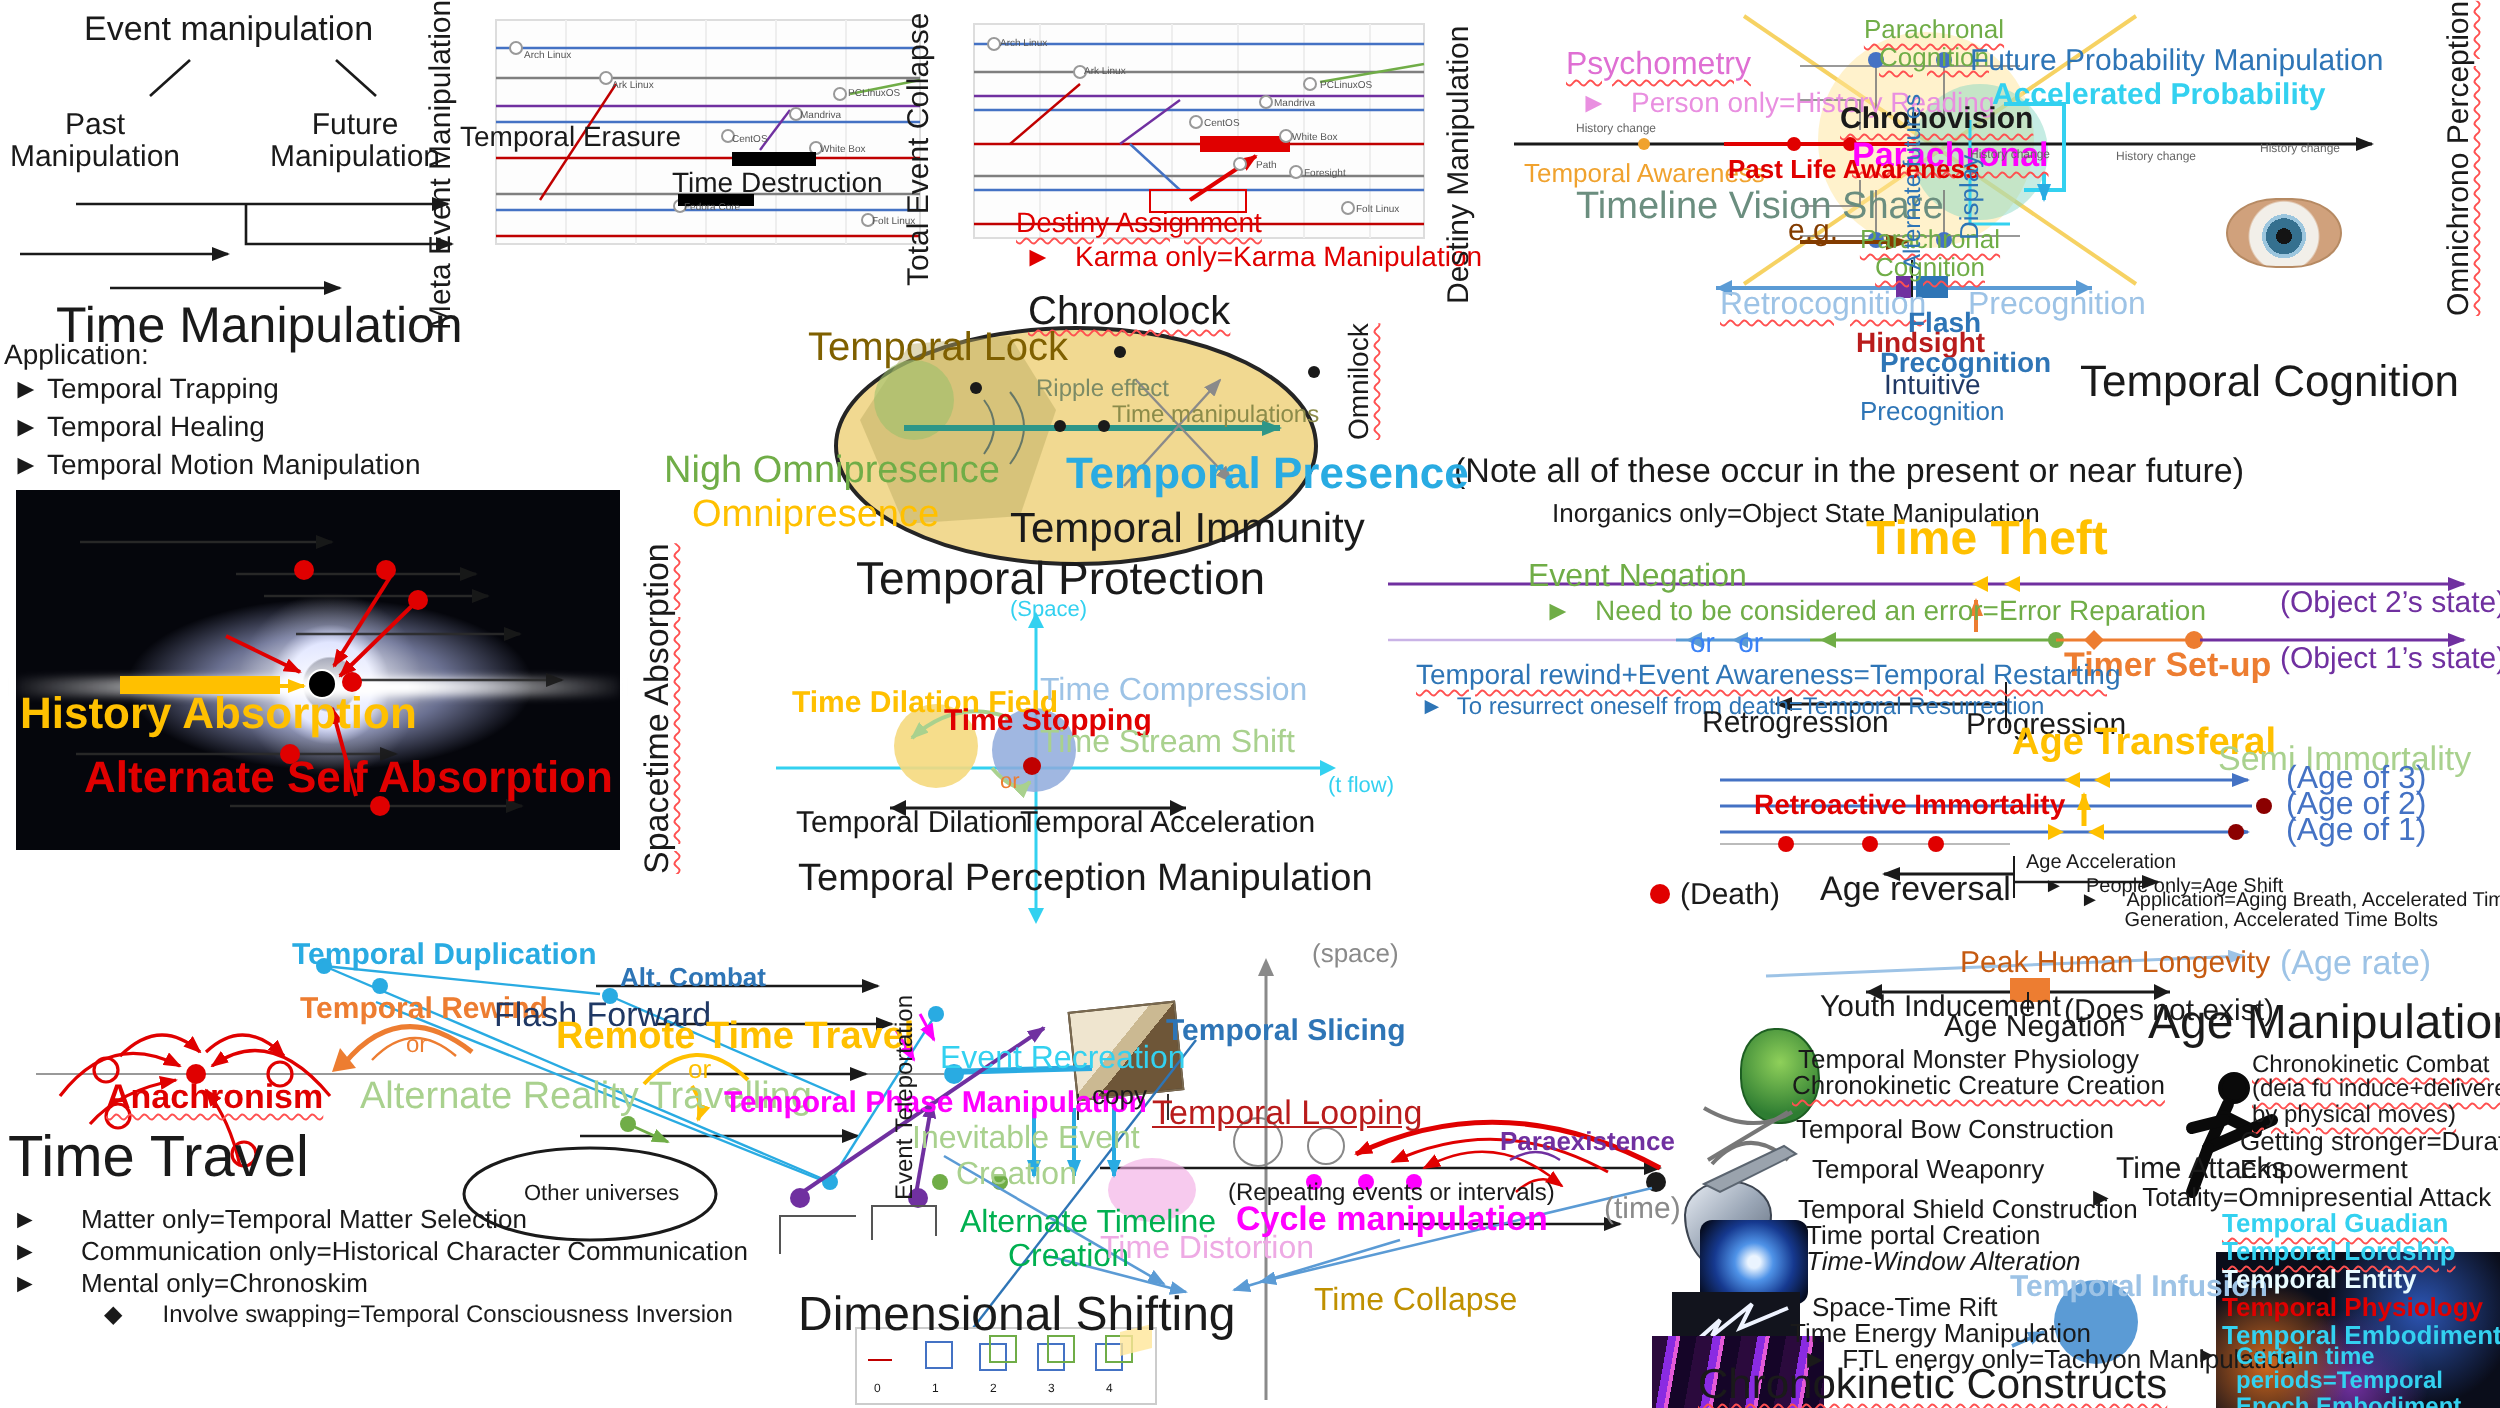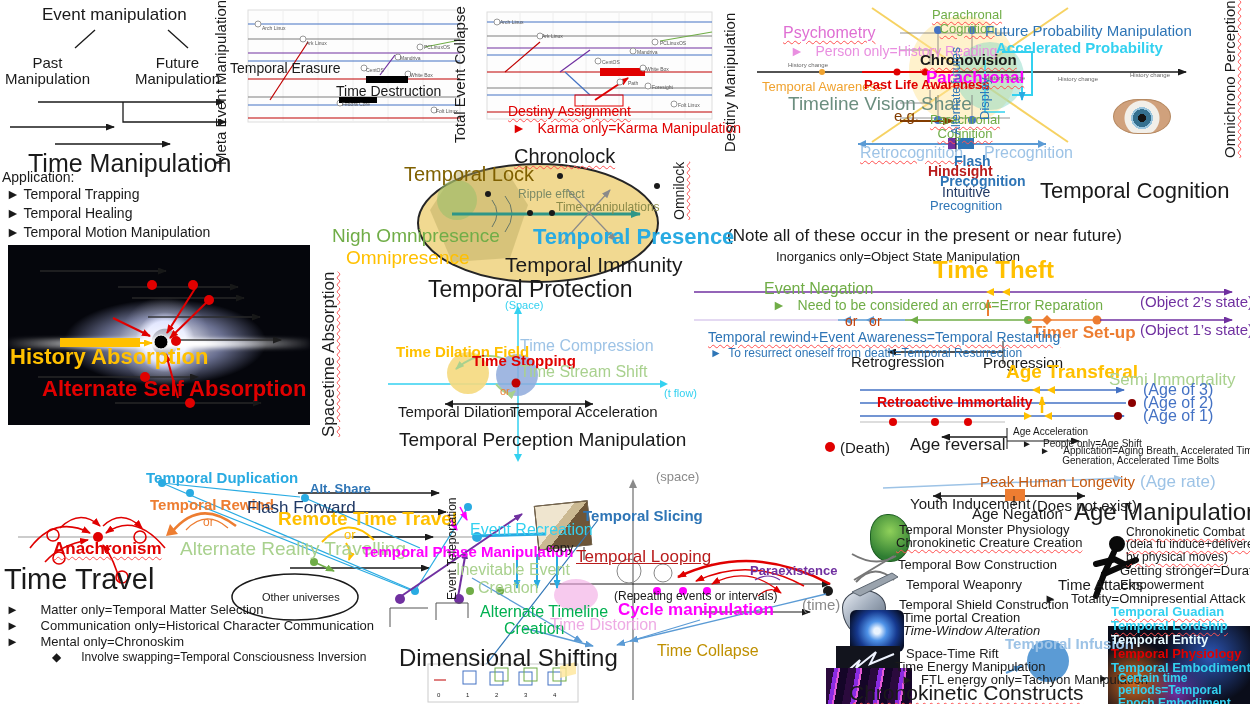--- a/index.html
+++ b/index.html
@@ -552,21 +552,21 @@
     <span class="lbl" style="left: 500px; top: 386px; font-size: 11px; color: rgb(237, 125, 49);">or</span>
     <span class="lbl" style="left: 664px; top: 388px; font-size: 11px; color: rgb(51, 209, 240);">(t flow)</span>
     <span class="lbl" style="left: 398px; top: 404px; font-size: 15px;">Temporal Dilation</span>
     <span class="lbl" style="left: 510px; top: 404px; font-size: 15px;">Temporal Acceleration</span>
     <span class="lbl" style="left: 399px; top: 430px; font-size: 19px;">Temporal Perception Manipulation</span>
     <span class="lbl" style="left: 776px; top: 250px; font-size: 13px;">Inorganics only=Object State Manipulation</span>
     <span class="lbl b" style="left: 933px; top: 258px; font-size: 24px; color: rgb(255, 192, 0);">Time Theft</span>
     <span class="lbl" style="left: 764px; top: 281px; font-size: 16px; color: rgb(112, 173, 71);">Event Negation</span>
     <span class="lbl" style="left: 772px; top: 298px; font-size: 14px; color: rgb(112, 173, 71);">►   Need to be considered an error=Error Reparation</span>
     <span class="lbl" style="left: 1140px; top: 294px; font-size: 15px; color: rgb(112, 48, 160);">(Object 2’s state)</span>
-    <span class="lbl" style="left: 845px; top: 314px; font-size: 14px; color: #c2410c;">or   or</span>
+    <span class="lbl" style="left: 845px; top: 314px; font-size: 14px; color: #3b82f6;">or   or</span>
     <span class="lbl b" style="left: 1032px; top: 324px; font-size: 17px; color: rgb(237, 125, 49);">Timer Set-up</span>
     <span class="lbl" style="left: 1140px; top: 322px; font-size: 15px; color: rgb(112, 48, 160);">(Object 1’s state)</span>
     <span class="lbl sq" style="left: 708px; top: 330px; font-size: 14px; color: rgb(46, 117, 182);">Temporal rewind+Event Awareness=Temporal Restarting</span>
     <span class="lbl" style="left: 710px; top: 347px; font-size: 12px; color: rgb(46, 117, 182);">►  To resurrect oneself from death=Temporal Resurrection</span>
     <span class="lbl" style="left: 851px; top: 354px; font-size: 15px;">Retrogression</span>
     <span class="lbl" style="left: 983px; top: 355px; font-size: 15px;">Progression</span>
     <span class="lbl b" style="left: 1006px; top: 362px; font-size: 19px; color: rgb(255, 192, 0);">Age Transferal</span>
     <span class="lbl" style="left: 1076px; top: 371px; font-size: 17px; color: rgb(169, 209, 142); margin-left: 33px;">Semi Immortality</span>
     <span class="lbl" style="left: 1143px; top: 382px; font-size: 16px; color: rgb(68, 114, 196);">(Age of 3)</span>
     <span class="lbl" style="left: 1143px; top: 395px; font-size: 16px; color: rgb(68, 114, 196);">(Age of 2)</span>
@@ -609,21 +609,21 @@
     <span class="lbl b" style="left: 1111px; top: 647px; font-size: 13px; color: rgb(224, 0, 0);">Temporal Physiology</span>
     <span class="lbl b" style="left: 1111px; top: 661px; font-size: 13px; color: rgb(51, 209, 240);">Temporal Embodiment</span>
     <span class="lbl" style="left: 1098px; top: 673px; font-size: 11px;">►</span>
     <span class="lbl b" style="left: 1118px; top: 672px; font-size: 12px; color: rgb(51, 209, 240);">Certain time
 periods=Temporal
 Epoch Embodiment</span>
     <span class="lbl b" style="left: 146px; top: 470px; font-size: 15px; color: rgb(41, 171, 226);">Temporal Duplication</span>
     <span class="lbl b" style="left: 150px; top: 497px; font-size: 15px; color: rgb(237, 125, 49);">Temporal Rewind</span>
     <span class="lbl" style="left: 203px; top: 516px; font-size: 12px; color: rgb(237, 125, 49);">or</span>
     <span class="lbl" style="left: 247px; top: 499px; font-size: 17px; color: rgb(31, 56, 100);">Flash Forward</span>
-    <span class="lbl b" style="left: 310px; top: 482px; font-size: 13px; color: rgb(46, 117, 182);">Alt. Share</span>
+    <span class="lbl b" style="left: 310px; top: 482px; font-size: 13px; color: rgb(46, 117, 182);">Alt. Combat</span>
     <span class="lbl b" style="left: 278px; top: 509px; font-size: 19px; color: rgb(255, 192, 0);">Remote Time Travel</span>
     <span class="lbl" style="left: 344px; top: 528px; font-size: 13px; color: rgb(255, 192, 0);">or</span>
     <span class="lbl" style="left: 180px; top: 539px; font-size: 19px; color: rgb(169, 209, 142);">Alternate Reality Travelling</span>
     <span class="lbl b" style="left: 362px; top: 544px; font-size: 15px; color: rgb(255, 0, 255);">Temporal Phase Manipulation</span>
     <span class="lbl b sq" style="left: 53px; top: 540px; font-size: 17px; color: rgb(224, 0, 0);">Anachronism</span>
     <span class="lbl" style="left: 4px; top: 564px; font-size: 29px;">Time Travel</span>
     <span class="lbl" style="left: 6px; top: 603px; font-size: 13px;">►      Matter only=Temporal Matter Selection</span>
     <span class="lbl" style="left: 6px; top: 619px; font-size: 13px;">►      Communication only=Historical Character Communication</span>
     <span class="lbl" style="left: 6px; top: 635px; font-size: 13px;">►      Mental only=Chronoskim</span>
     <span class="lbl" style="left: 52px; top: 651px; font-size: 12px;">◆      Involve swapping=Temporal Consciousness Inversion</span>

